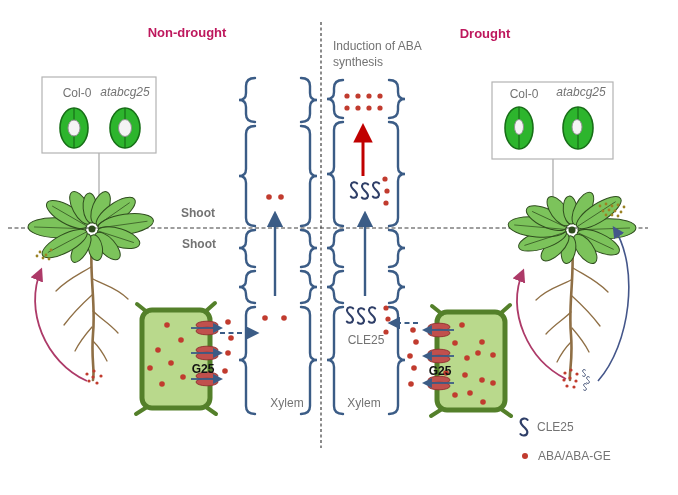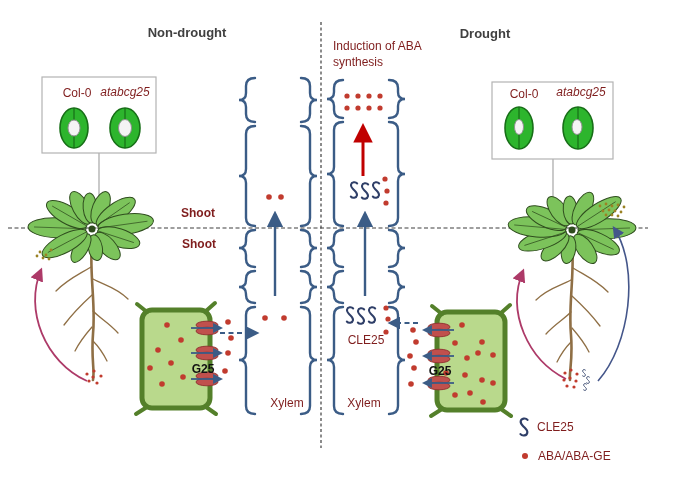--- a/index.html
+++ b/index.html
@@ -1,27 +1,27 @@
 <!DOCTYPE html>
 <html style="--blue: #3b5c86; --navy: #2f3f68; --navy2: #44568a; --red: #c13b2e; --darkred: #c00000; --pink: #ad3a68; --cellfill: #b9d98c; --cellstroke: #54802a; --stoma: #2db52d; --stomaedge: #176e17; --leaf: #7cc35b; --leafedge: #2f4d1e; --root: #8f6f45;"><head>
 <meta charset="utf-8">
 <style>
   html,body{margin:0;padding:0;background:#fff;}
   .stage{position:relative;width:678px;height:495px;background:#fff;overflow:hidden;
          font-family:"Liberation Sans",sans-serif;}
   svg{position:absolute;left:0;top:0;}
 
-  .lbl{position:absolute;font-size:12px;color:#7f1d1d;white-space:nowrap;
+  .lbl{position:absolute;font-size:12px;color:#737373;white-space:nowrap;
        transform:translateX(-50%);line-height:1.2;}
   .lbl.left{transform:none;}
   .lbl.wrap{white-space:normal;transform:none;line-height:1.3;}
   .lbl.center-wrap{white-space:normal;transform:none;text-align:center;line-height:1.25;}
   .bold{font-weight:bold;text-align:right;}
   .italic{font-style:italic;}
-  .title{font-weight:bold;font-size:13px;color:#404040;}
+  .title{font-weight:bold;font-size:13px;color:#be185d;}
 
   
   .guide{stroke:#3f3f3f;stroke-width:1.2;fill:none;}
   .brace{fill:none;stroke:var(--blue);stroke-width:2.4;stroke-linecap:round;}
   .uparrow{stroke:var(--blue);stroke-width:2.4;fill:none;}
   .redarrow{stroke:var(--darkred);stroke-width:3;fill:none;}
   .dashedarrow{stroke:var(--blue);stroke-width:1.8;stroke-dasharray:5 3.5;fill:none;}
   .tarrow{stroke:var(--blue);stroke-width:1.8;fill:none;}
   .dot{fill:var(--red);}
   .leafdot{fill:#9b8224;}

